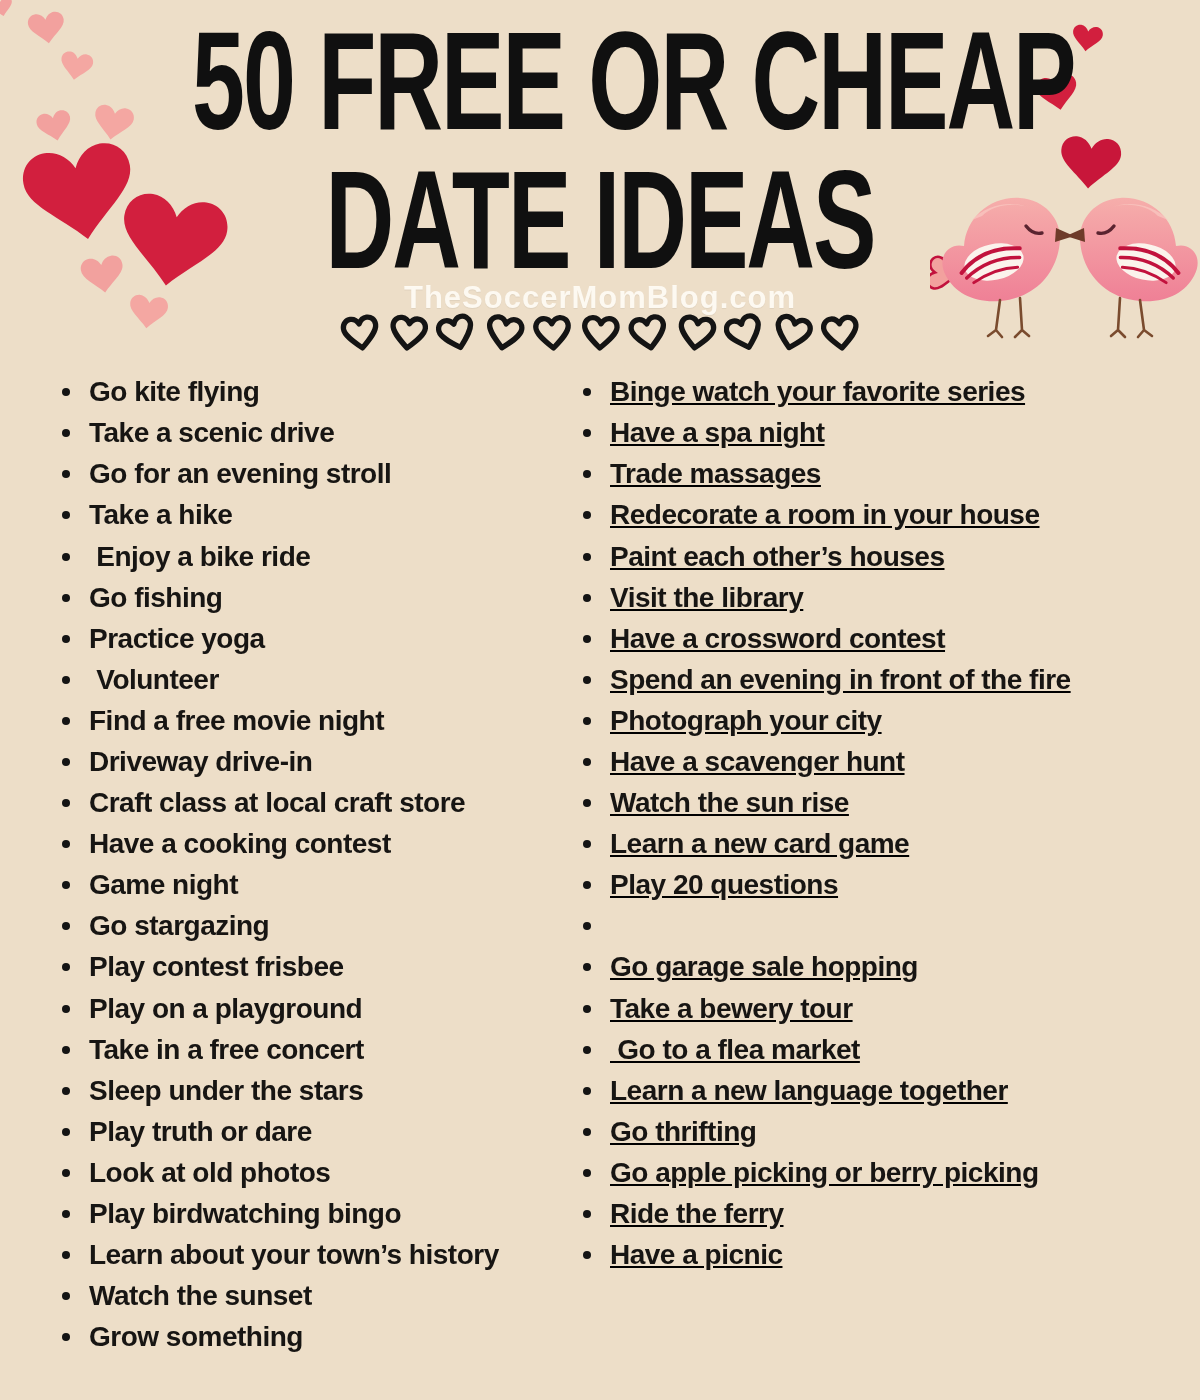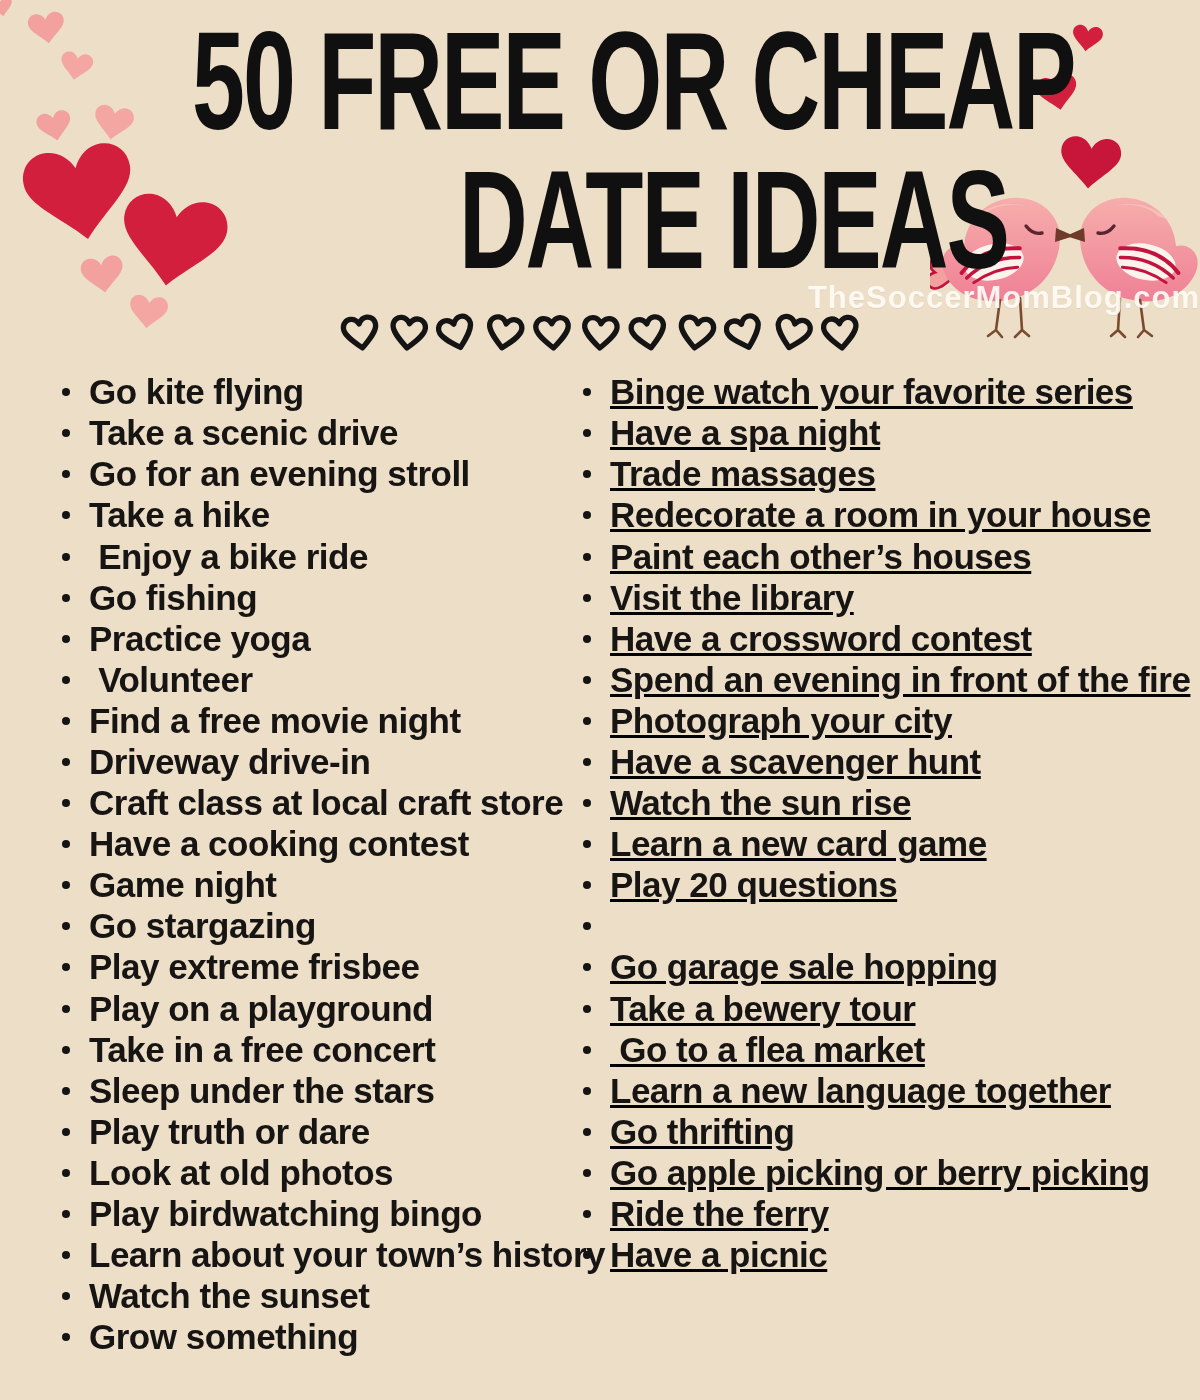--- a/index.html
+++ b/index.html
@@ -11,21 +11,21 @@
     position:relative;
   }
   .poster{position:relative;width:1200px;height:1400px;overflow:hidden;}
 
   
   .deco{position:absolute;pointer-events:none;}
   .deco-left{left:0;top:0;}
   .deco-right{right:-10px;top:8px;}
 
   
-  .header{position:relative;padding-top:24px;text-align:right;z-index:2;}
+  .header{position:relative;padding-top:24px;text-align:center;z-index:2;}
   .title-line{
     font-size:140px;
     font-weight:bold;
     line-height:0.82;
     letter-spacing:-3px;
     color:#101010;
     transform:scaleX(0.68);
     transform-origin:50% 50%;
     white-space:nowrap;
   }
@@ -64,21 +64,21 @@
     align-items:center;
     height:41.1px;
   }
   .dot{
     width:8px;height:8px;border-radius:50%;
     background:#141414;
     margin-right:19px;
     flex-shrink:0;
   }
   .item-text{
-    font-size:35px;
+    font-size:28px;
     font-weight:bold;
     color:#171513;
     letter-spacing:-0.5px;
     white-space:pre;
   }
 </style>
 </head>
 <body>
 
 <div class="poster">
@@ -235,21 +235,21 @@
         <li>
           <span class="dot"></span>
           <span class="item-text">Game night</span>
         </li>
         <li>
           <span class="dot"></span>
           <span class="item-text">Go stargazing</span>
         </li>
         <li>
           <span class="dot"></span>
-          <span class="item-text">Play extreme frisbee</span>
+          <span class="item-text">Play contest frisbee</span>
         </li>
         <li>
           <span class="dot"></span>
           <span class="item-text">Play on a playground</span>
         </li>
         <li>
           <span class="dot"></span>
           <span class="item-text">Take in a free concert</span>
         </li>
         <li>

